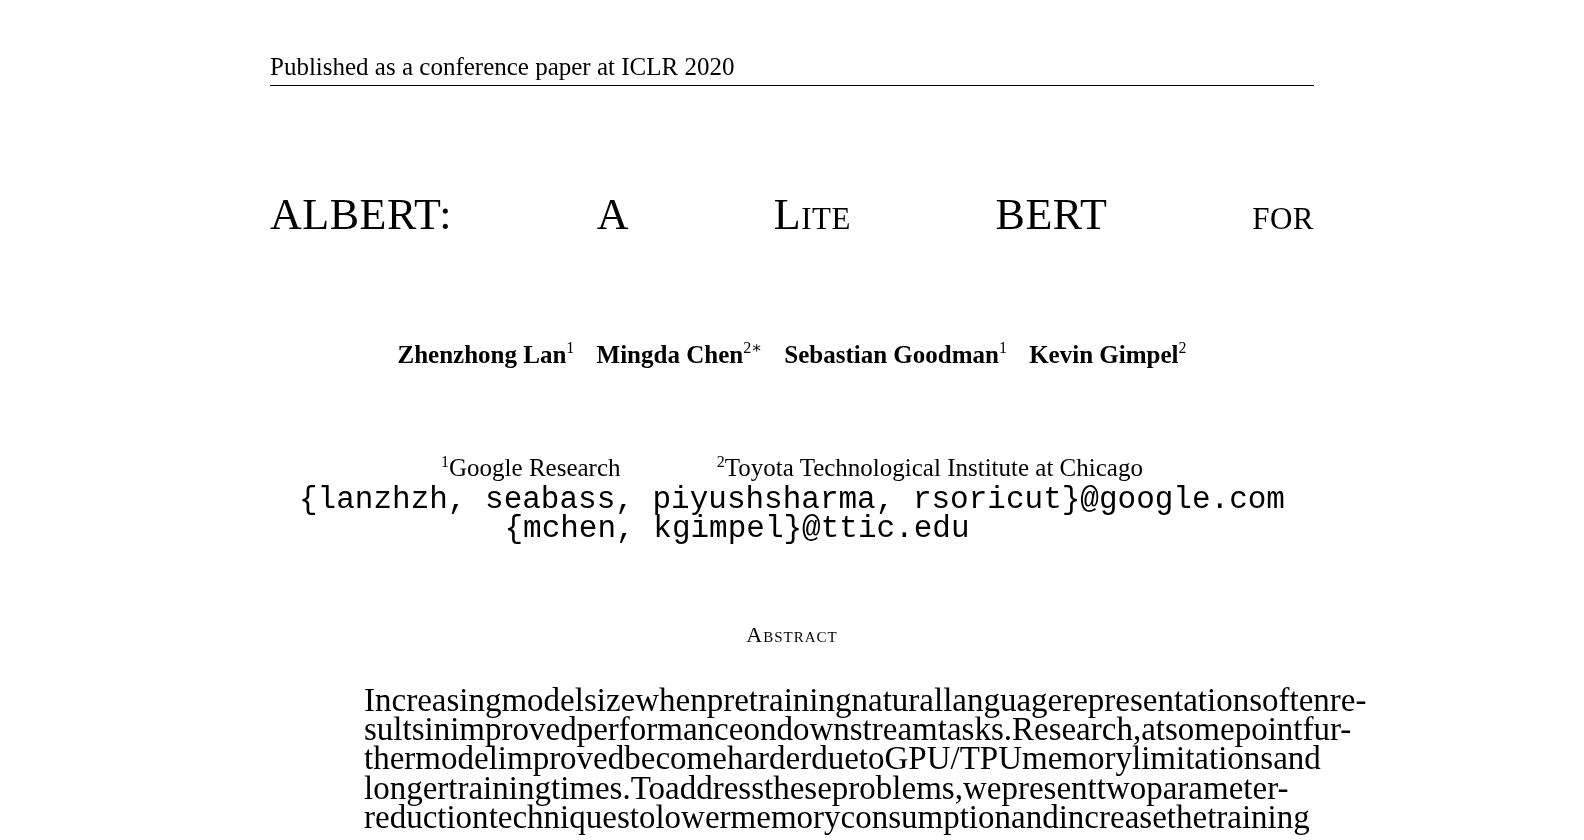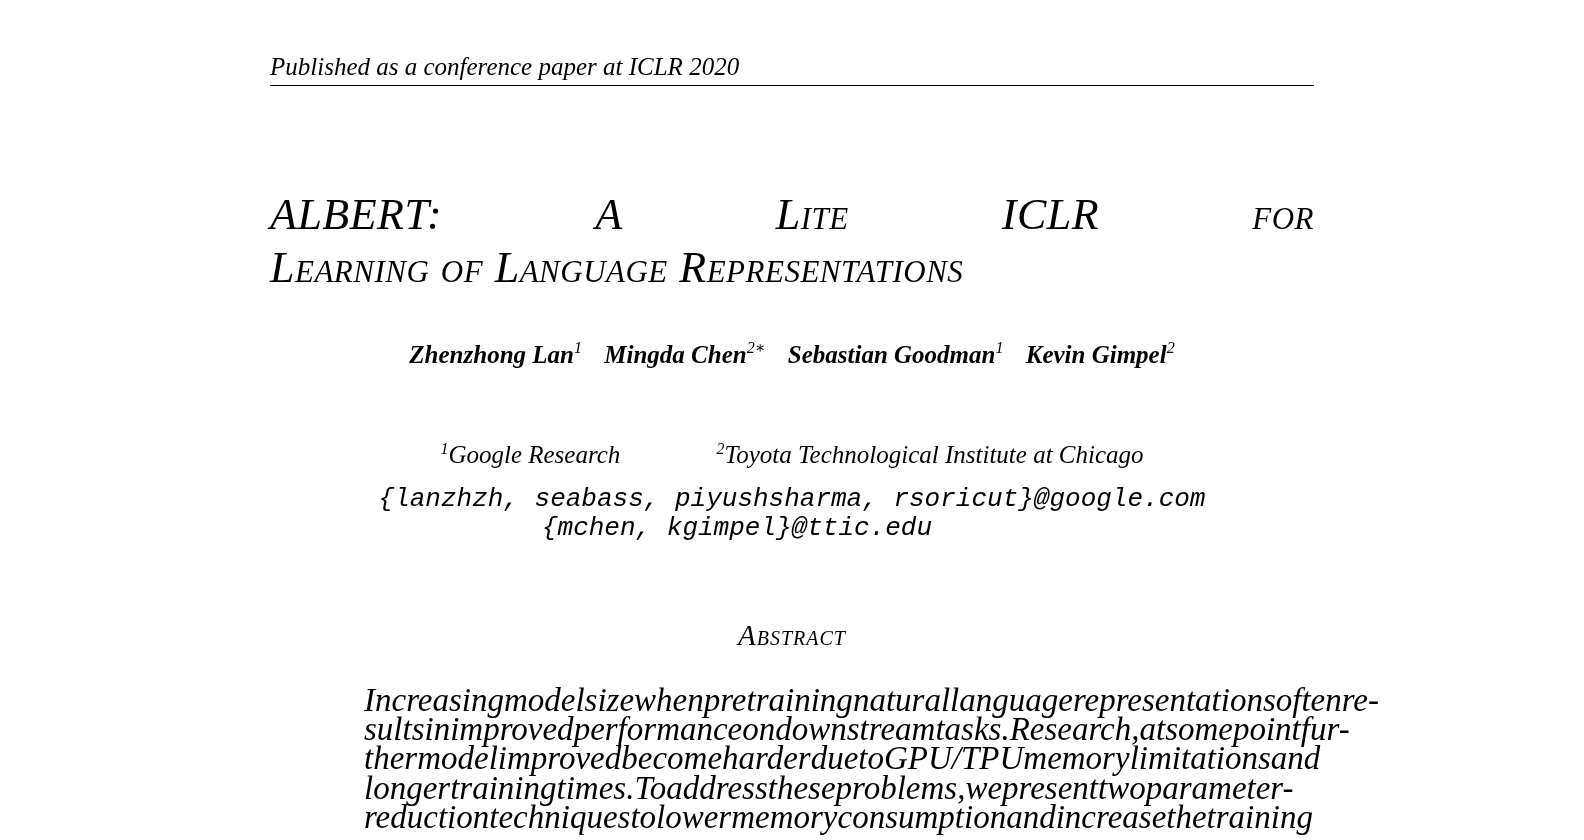--- a/index.html
+++ b/index.html
@@ -13,21 +13,20 @@
       position: relative;
       overflow: hidden;
       font-family: "Liberation Serif", "DejaVu Serif", serif;
       color: #000000;
     }
     .page {
       position: absolute;
       left: 0; top: 0;
       width: 1584px;
       height: 840px;
-      font-style: italic;
     }
     
     .running-header {
       position: absolute;
       left: 270px;
       top: 52px;
       width: 1044px;
       height: 33px;
       border-bottom: 1.5px solid #000;
     }
@@ -89,44 +88,44 @@
     .affiliations {
       position: absolute;
       left: 270px;
       top: 438px;
       width: 1044px;
       text-align: center;
       font-size: 25px;
       line-height: 30px;
       white-space: nowrap;
     }
-    .aff { display: inline-block; margin: 2px 45px; }
+    .aff { display: inline-block; margin: 15px 45px; }
     .aff sup { vertical-align: 9px; }
     
     .emails {
       position: absolute;
       left: 270px;
       top: 485px;
       width: 1044px;
       text-align: center;
       font-family: "Liberation Mono", "DejaVu Sans Mono", monospace;
-      font-size: 26px;
+      font-size: 31px;
       line-height: 29px;
       white-space: nowrap;
     }
     .emails div { display: block; }
     .emails .e2 { padding-right: 110px; }
     
     .abstract-heading {
       position: absolute;
       left: 270px;
       top: 617px;
       width: 1044px;
       text-align: center;
-      font-size: 29px;
+      font-size: 22px;
       line-height: 36px;
       font-variant: small-caps;
       letter-spacing: 1px;
       margin: 0;
       font-weight: normal;
     }
     .abstract-body {
       position: absolute;
       left: 364px;
       top: 686px;
@@ -167,24 +166,23 @@
 
   <div class="running-header">
     <span>Published as a conference paper at ICLR 2020</span>
   </div>
 
   <h1 class="title">
     <span class="line1">
       <span>ALBERT:</span>
       <span>A</span>
       <span>Lite</span>
-      <span>ICLR</span>
+      <span>BERT</span>
       <span>for</span>
     </span>
-    <span class="line2">Learning of Language Representations</span>
   </h1>
 
   <div class="authors row1">
     <span class="author"><span>Zhenzhong Lan</span><sup>1</sup></span>
     <span class="author"><span>Mingda Chen</span><sup>2∗</sup></span>
     <span class="author"><span>Sebastian Goodman</span><sup>1</sup></span>
     <span class="author"><span>Kevin Gimpel</span><sup>2</sup></span>
   </div>
 
 

